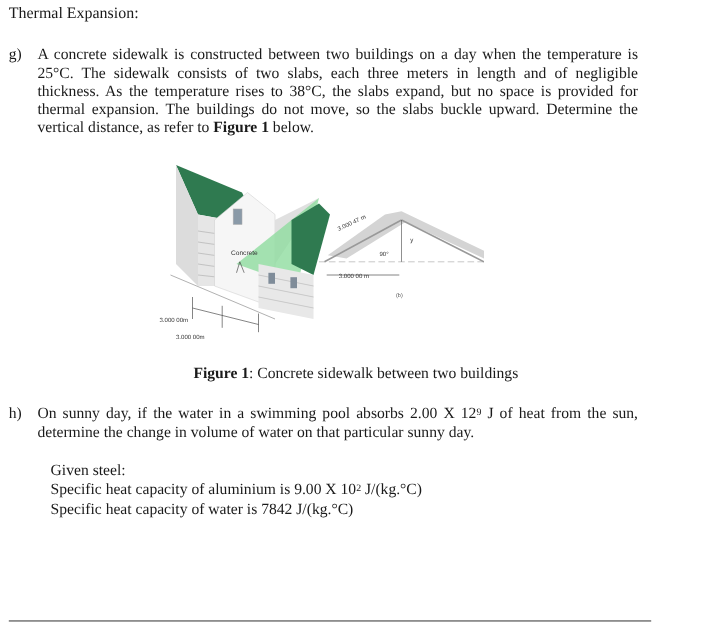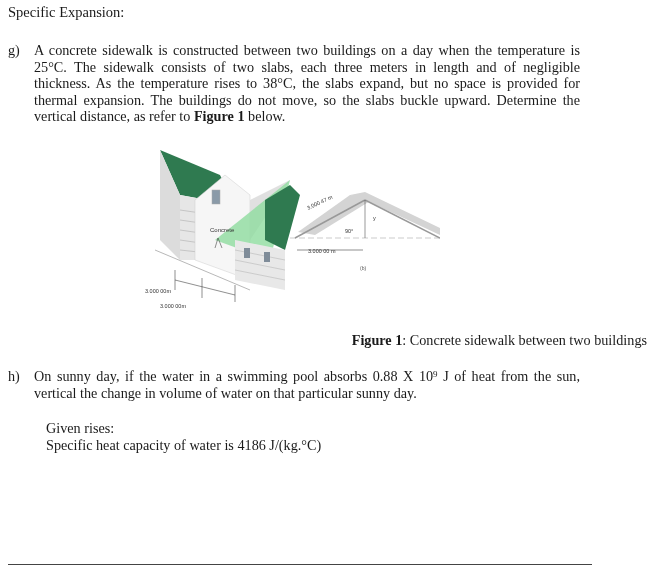--- a/index.html
+++ b/index.html
@@ -3,32 +3,32 @@
 <meta charset="utf-8">
 <style>
   html, body { margin:0; padding:0; background:#ffffff; }
   body { width:647px; height:570px; position:relative; overflow:hidden;
          font-family:"Liberation Serif", serif; color:#1a1a1a; font-size:14.2px; }
   .abs { position:absolute; }
   .title { left:8px; top:4px; font-size:14.5px; }
   .label { left:8px; font-size:14.2px; }
   .para { left:34px; width:546px; line-height:16.6px; text-align:justify; }
   .para b { font-weight:bold; }
-  .caption { left:0; width:647px; text-align:right; top:332px; }
+  .caption { left:0; width:647px; text-align:center; top:332px; }
   .given { left:46px; top:420px; line-height:17.4px; }
   .given div { white-space:nowrap; }
   sup { font-size:9px; vertical-align:top; position:relative; top:-2px; }
   .rule { left:8px; top:564px; width:584px; height:1px; background:#444; }
   .fig { left:140px; top:140px; width:300px; height:180px; }
   svg text { font-family:"Liberation Sans", sans-serif; }
 </style>
 </head>
 <body>
 
-<div class="abs title">Specific Expansion:</div>
+<div class="abs title">Thermal Expansion:</div>
 
 <div class="abs label" style="top:42px;">g)</div>
 <div class="abs para" style="top:42px;"><span>A concrete sidewalk is constructed between two buildings on a day when the temperature is 25°C. The sidewalk consists of two slabs, each three meters in length and of negligible thickness. As the temperature rises to 38°C, the slabs expand, but no space is provided for thermal expansion. The buildings do not move, so the slabs buckle upward. Determine the vertical distance, as refer to </span><b>Figure 1</b><span> below.</span></div>
 
 <div class="abs fig">
   <svg width="300" height="180" viewBox="0 0 300 180">
 
     <polygon points="20,10 80,35 95,65 40,55" fill="#2f7a50"></polygon>
     <polygon points="20,10 40,55 40,120 20,100" fill="#dcdcdc"></polygon>
     <polygon points="40,55 95,65 95,120 40,120" fill="#e6e6e6"></polygon>
@@ -80,20 +80,21 @@
     <text x="233" y="80" font-size="5.5" fill="#333">y</text>
     <line x1="157" y1="110" x2="223" y2="110" stroke="#444" stroke-width="0.6"></line>
     <text x="168" y="113" font-size="5.5" fill="#333">3.000 00 m</text>
     <text x="220" y="130" font-size="5" fill="#555">(b)</text>
   </svg>
 </div>
 
 <div class="abs caption"><b>Figure 1</b><span>: Concrete sidewalk between two buildings</span></div>
 
 <div class="abs label" style="top:368px;">h)</div>
-<div class="abs para" style="top:368px;"><span>On sunny day, if the water in a swimming pool absorbs 0.88 X 10</span><sup>9</sup><span> J of heat from the sun, vertical the change in volume of water on that particular sunny day.</span></div>
+<div class="abs para" style="top:368px;"><span>On sunny day, if the water in a swimming pool absorbs 2.00 X 12</span><sup>9</sup><span> J of heat from the sun, determine the change in volume of water on that particular sunny day.</span></div>
 
 <div class="abs given">
-  <div>Given rises:</div>
-  <div><span>Specific heat capacity of water is 4186 J/(kg.°C)</span></div>
+  <div>Given steel:</div>
+  <div><span>Specific heat capacity of aluminium is 9.00 X 10</span><sup>2</sup><span> J/(kg.°C)</span></div>
+  <div><span>Specific heat capacity of water is 7842 J/(kg.°C)</span></div>
 </div>
 
 <div class="abs rule"></div>
 
 </body></html>

